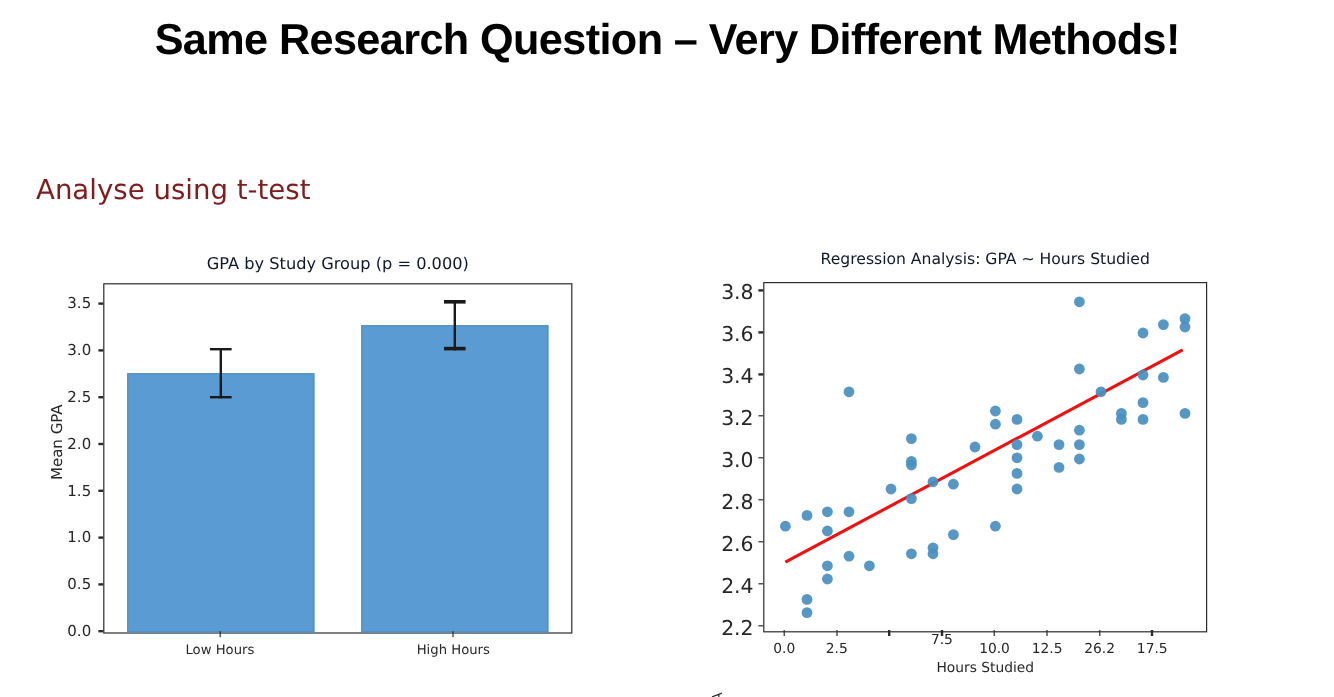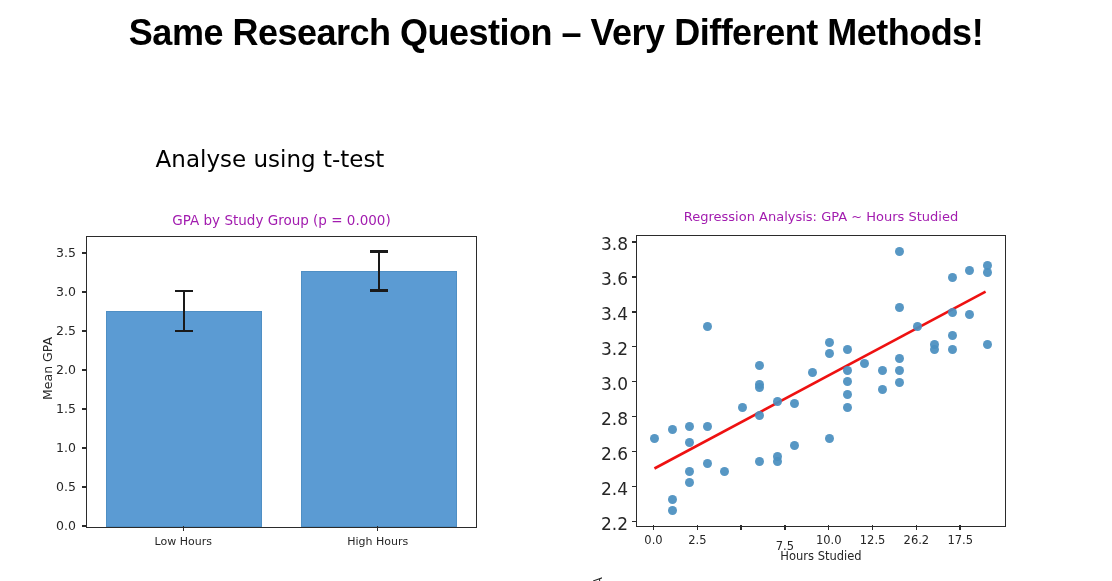--- a/index.html
+++ b/index.html
@@ -18,33 +18,32 @@
     font-size:36px;
     letter-spacing:-0.5px;
     color:#000000;
     white-space:nowrap;
   }
 
   .panel-heading{
     position:absolute;
     font-family:"DejaVu Sans", sans-serif;
     font-size:23px;
-    color:#000000;
-    text-align:center;
+    color:#7f1d1d;
     white-space:nowrap;
   }
   #heading-left{ left:30px; top:146px; width:480px; }
   #heading-right{ left:590px; top:148px; width:480px; }
 
   
   .figure{position:absolute;}
   .fig-title{
     position:absolute; text-align:center; white-space:nowrap;
     font-family:"DejaVu Sans", sans-serif;
-    color:#a21caf;
+    color:#0f172a;
   }
   .axes{
     position:absolute;
     background:#ffffff;
     border:1.4px solid #2b2b2b;
     box-sizing:border-box;
   }
   .ytick-lbl,.xtick-lbl{
     position:absolute;
     font-family:"DejaVu Sans", sans-serif;
@@ -247,21 +246,21 @@
       <div class="ytick-lbl" style="left: 23px; top: 68.9277px;">3.6</div>
       <div class="tickmark" style="left: 66.5px; top: 41.288px; width: 4.5px; height: 1.4px;"></div>
       <div class="ytick-lbl" style="left: 23px; top: 33.988px;">3.8</div>
       <div class="tickmark" style="left: 87.8238px; top: 325px; width: 1.4px; height: 4.5px;"></div>
       <div class="xtick-lbl" style="left: 65.5238px; top: 333px;">0.0</div>
       <div class="tickmark" style="left: 131.633px; top: 325px; width: 1.4px; height: 4.5px;"></div>
       <div class="xtick-lbl" style="left: 109.333px; top: 333px;">2.5</div>
       <div class="tickmark" style="left: 175.443px; top: 325px; width: 1.4px; height: 4.5px;"></div>
       <div class="xtick-lbl" style="left: 153.143px; top: 333px; margin-top: 48px;">5.0</div>
       <div class="tickmark" style="left: 219.252px; top: 325px; width: 1.4px; height: 4.5px;"></div>
-      <div class="xtick-lbl" style="left: 196.952px; top: 339px;">7.5</div>
+      <div class="xtick-lbl" style="left: 196.952px; top: 326px;">7.5</div>
       <div class="tickmark" style="left: 263.062px; top: 325px; width: 1.4px; height: 4.5px;"></div>
       <div class="xtick-lbl" style="left: 240.762px; top: 333px;">10.0</div>
       <div class="tickmark" style="left: 306.871px; top: 325px; width: 1.4px; height: 4.5px;"></div>
       <div class="xtick-lbl" style="left: 284.571px; top: 333px;">12.5</div>
       <div class="tickmark" style="left: 350.681px; top: 325px; width: 1.4px; height: 4.5px;"></div>
       <div class="xtick-lbl" style="left: 328.381px; top: 333px;">26.2</div>
       <div class="tickmark" style="left: 394.49px; top: 325px; width: 1.4px; height: 4.5px;"></div>
       <div class="xtick-lbl" style="left: 372.19px; top: 333px;">17.5</div>
     </div>
 

